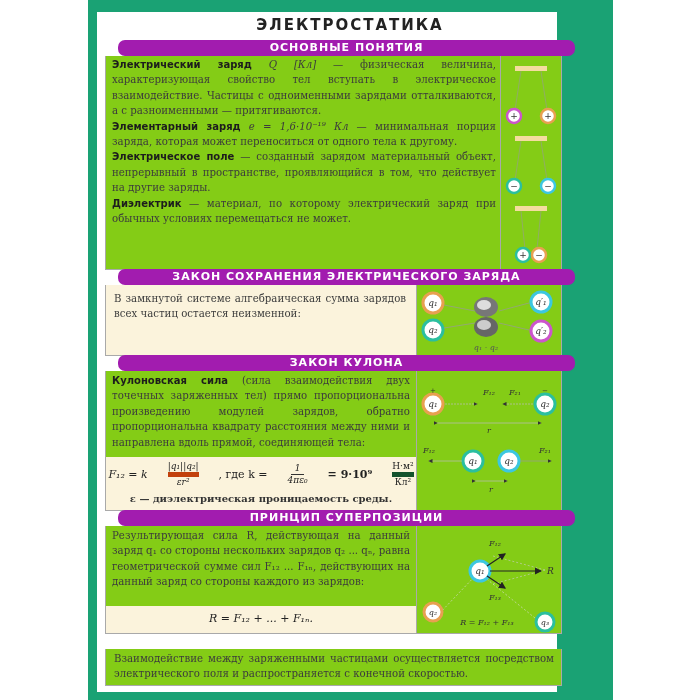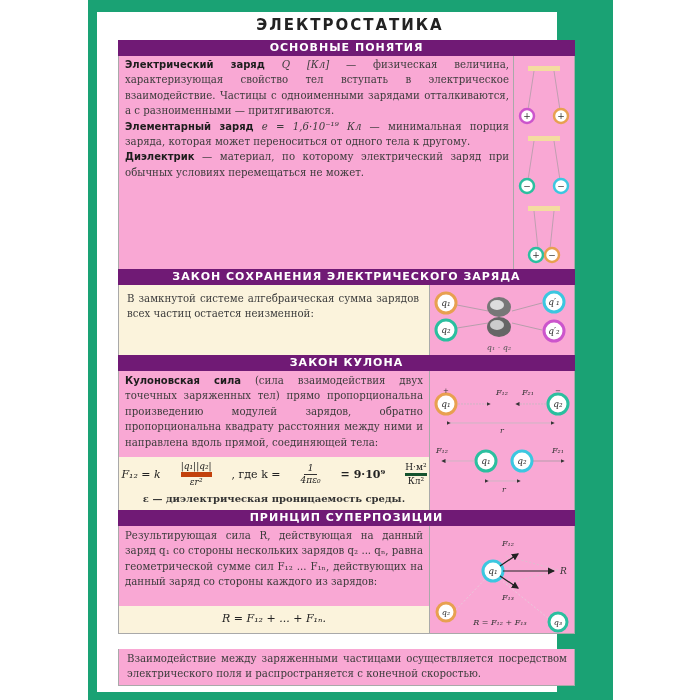--- a/index.html
+++ b/index.html
@@ -1,21 +1,21 @@
 <!DOCTYPE html>
 <html><head>
 <meta charset="utf-8">
 <style>
   html,body{margin:0;padding:0;background:#ffffff;}
   body{width:700px;height:700px;position:relative;overflow:hidden;font-family:"DejaVu Serif",serif;}
   .card{position:absolute;left:88px;top:0;width:525px;height:700px;background:#1aa274;}
   .sheet{position:absolute;left:97px;top:12px;width:460px;height:680px;background:#ffffff;}
   .title{position:absolute;left:0;top:4px;width:506px;text-align:center;font-family:"DejaVu Sans",sans-serif;font-weight:bold;font-size:15px;letter-spacing:2px;color:#222;}
-  .bar{position:absolute;left:21px;width:457px;height:16px;background:#701a75;color:#fff;font-family:"DejaVu Sans",sans-serif;font-weight:bold;font-size:11px;letter-spacing:1px;text-align:center;line-height:16px;}
-  .box{position:absolute;left:21px;width:455px;border:1px solid #a9a9a9;border-top:none;background:#f9a8d4;}
+  .bar{position:absolute;left:21px;width:457px;height:16px;background:#a21caf;color:#fff;font-family:"DejaVu Sans",sans-serif;font-weight:bold;font-size:11px;letter-spacing:1px;text-align:center;line-height:16px;border-radius:7px;}
+  .box{position:absolute;left:8px;width:455px;border:1px solid #a9a9a9;border-top:none;background:#84cc16;}
   .txt{position:absolute;font-size:10.2px;line-height:15.4px;color:#3c3c3c;text-align:justify;}
   .txt b{font-family:"DejaVu Sans",sans-serif;font-weight:bold;color:#1d1d1d;font-size:10px;}
   .divider{position:absolute;top:0;bottom:0;width:1px;background:#a9a9a9;}
   .cream{position:absolute;background:#fbf3dc;}
   .formula{position:absolute;font-size:11px;color:#222;text-align:center;font-style:italic;}
   .plain{font-style:normal;}
   svg{position:absolute;overflow:visible;}
 </style>
 </head>
 <body>
@@ -24,20 +24,21 @@
 <div class="sheet">
 
   <div class="title">ЭЛЕКТРОСТАТИКА</div>
 
   <div class="bar" style="top:28px">ОСНОВНЫЕ ПОНЯТИЯ</div>
   <div class="box" style="top:44px;height:213px">
     <div class="divider" style="left:394px"></div>
     <div class="txt" style="left:6px;top:1px;width:384px">
       <div><b>Электрический заряд</b> <i>Q [Кл]</i><span> — физическая величина, характеризующая свойство тел вступать в электрическое взаимодействие. Частицы с одноименными зарядами отталкиваются, а с разноименными — притягиваются.</span></div>
       <div><b>Элементарный заряд</b> <i>e = 1,6·10⁻¹⁹ Кл</i><span> — минимальная порция заряда, которая может переноситься от одного тела к другому.</span></div>
+      <div><b>Электрическое поле</b><span> — созданный зарядом материальный объект, непрерывный в пространстве, проявляющийся в том, что действует на другие заряды.</span></div>
       <div><b>Диэлектрик</b><span> — материал, по которому электрический заряд при обычных условиях перемещаться не может.</span></div>
     </div>
 
     <svg style="left:395px;top:0" width="60" height="213" viewBox="0 0 60 213">
       <g>
         <rect x="14" y="10" width="32" height="5" fill="#f4dca0"></rect>
         <line x1="20" y1="15" x2="14" y2="54" stroke="#999" stroke-width="0.6"></line>
         <line x1="40" y1="15" x2="46" y2="54" stroke="#999" stroke-width="0.6"></line>
         <circle cx="13" cy="60" r="7" fill="#fff" stroke="#cc55cc" stroke-width="2.5"></circle>
         <circle cx="47" cy="60" r="7" fill="#fff" stroke="#e8a050" stroke-width="2.5"></circle>
@@ -102,21 +103,21 @@
           <span style="border-bottom:5px solid #c2410c">|q₁||q₂|</span>
           <span>εr²</span>
         </span>
       <span class="plain">, где k =</span>
       <span style="display:inline-flex;flex-direction:column;align-items:center;font-size:9px;line-height:11px">
           <span style="border-bottom:1px solid #333;padding:0 4px">1</span>
           <span>4πε₀</span>
         </span>
       <span class="plain" style="font-weight:bold">= 9·10⁹</span>
       <span style="display:inline-flex;flex-direction:column;align-items:center;font-size:9px;line-height:11px;font-style:normal">
-          <span style="border-bottom:3px solid #14532d">Н·м²</span>
+          <span style="border-bottom:5px solid #14532d">Н·м²</span>
           <span>Кл²</span>
         </span>
     </div>
     <div class="formula" style="left:0;top:122px;width:310px;font-style:normal;font-size:10px;font-weight:bold;color:#333">ε — диэлектрическая проницаемость среды.</div>
     <svg style="left:311px;top:0" width="144" height="139" viewBox="0 0 144 139">
       <defs>
           <marker id="ar" markerWidth="6" markerHeight="6" refX="5" refY="3" orient="auto">
             <path d="M0,0 L6,3 L0,6 z" fill="#333"></path>
           </marker>
         </defs>

